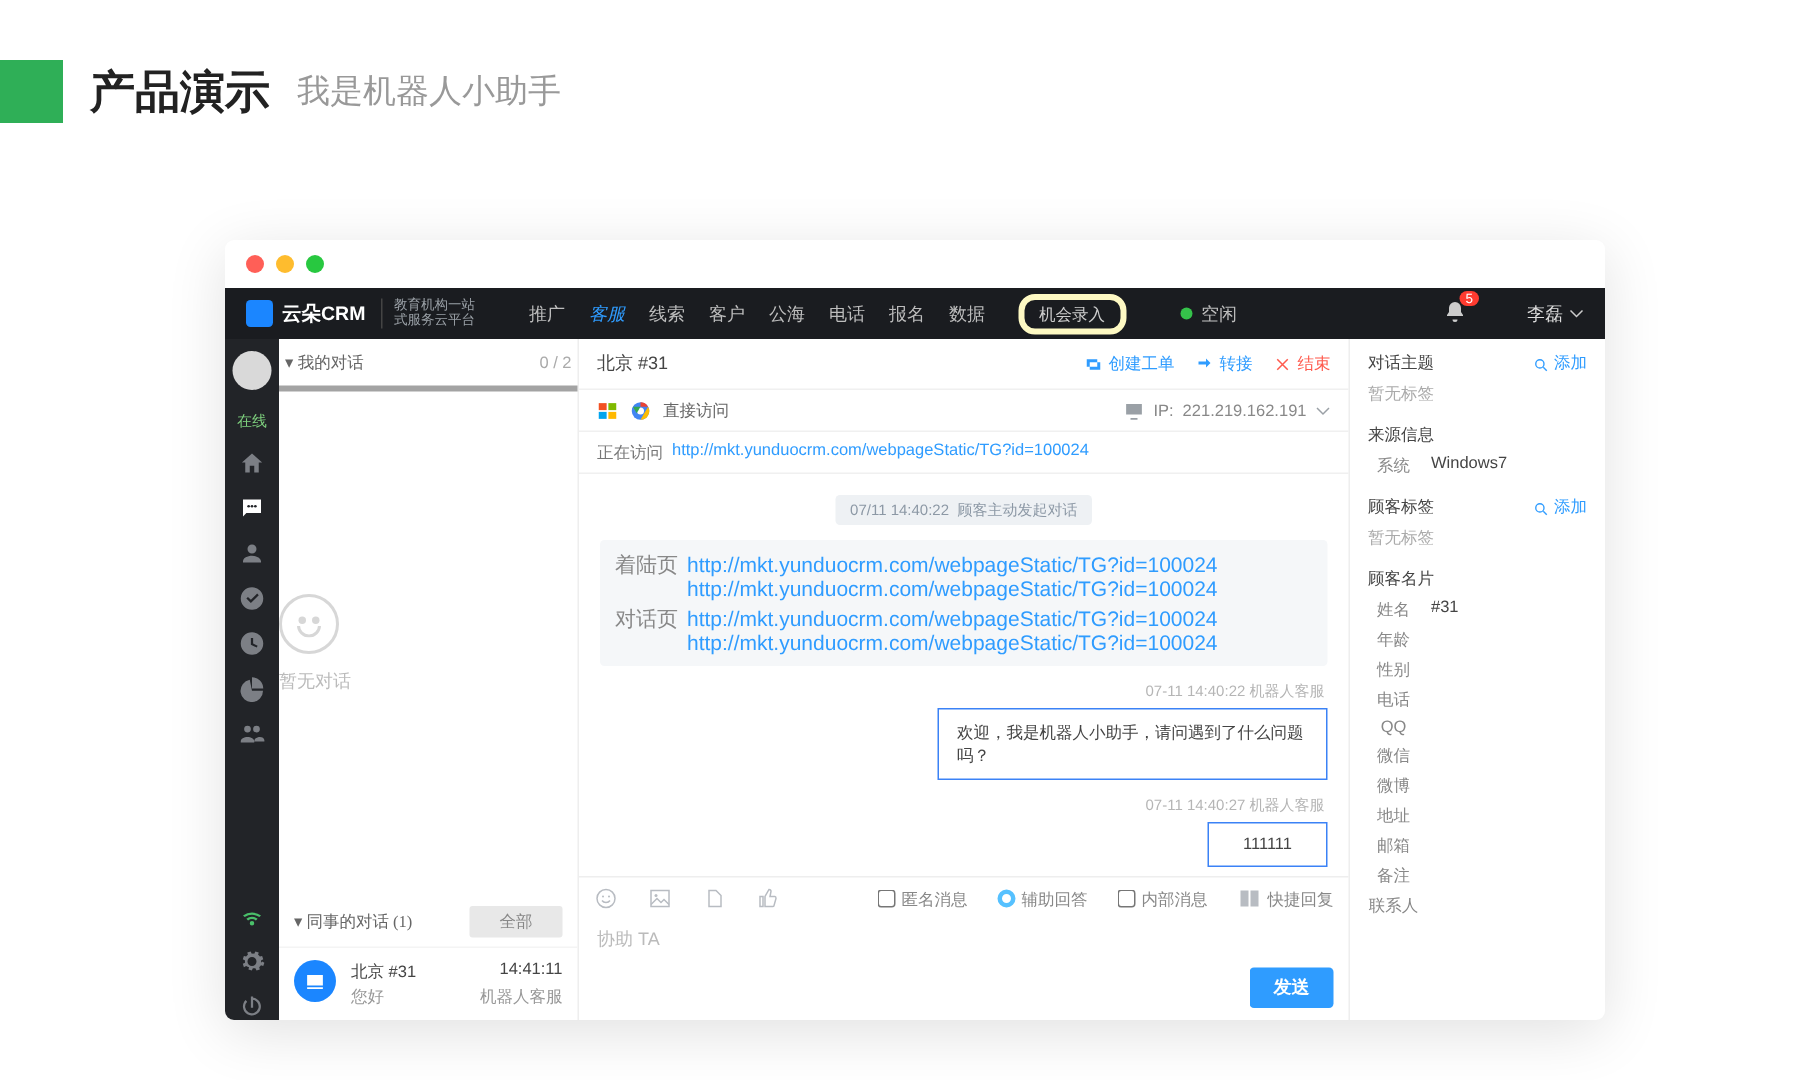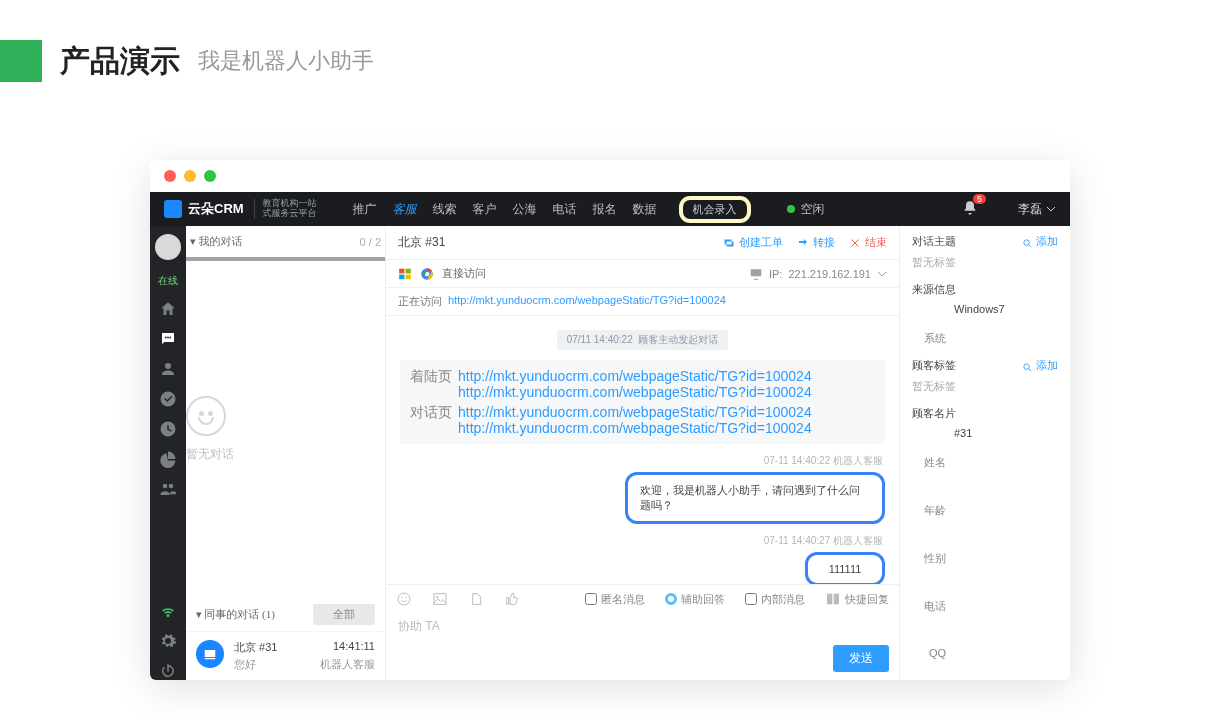--- a/index.html
+++ b/index.html
@@ -73,43 +73,43 @@
 .chat-sub2 a { color:#2f9cff; text-decoration:none; }
 
 .chat-scroll { flex:1; overflow:auto; padding:10px 14px; }
 .sys-pill { display:block; width:fit-content; margin:4px auto 10px; background:#eef1f4; color:#8c98a5; font-size:10px; padding:3px 10px; border-radius:3px; }
 .url-block { background:#f5f7f9; border-radius:3px; padding:8px 10px; font-size:14px; color:#666; }
 .url-block .lbl { color:#888; margin-right:6px; }
 .url-block a { color:#2f9cff; text-decoration:none; display:block; }
 .url-block .row { display:flex; }
 .url-block .links { display:flex; flex-direction:column; }
 .ts-right { text-align:right; font-size:10px; color:#b5b5b5; margin:10px 2px 4px; }
-.bubble { max-width:260px; border:3px solid #3b82f6; border-radius:12px; padding:8px 12px; font-size:11px; color:#444; margin-left:auto; }
+.bubble { max-width:260px; border:1px solid #3b82f6; border-radius:0; padding:8px 12px; font-size:11px; color:#444; margin-left:auto; }
 
 .chat-input-bar { border-top:1px solid #eee; padding:6px 10px 8px; }
 .tool-row { display:flex; align-items:center; gap:20px; font-size:11px; color:#888; }
 .tool-row svg { width:16px; height:16px; fill:#b8bcc2; }
 .tool-spacer { flex:1; }
 .chk { display:flex; align-items:center; gap:4px; }
 .chk input { width:12px; height:12px; }
 .radio-on { width:12px; height:12px; border-radius:50%; border:3px solid #56c1ff; background:#fff; }
 .input-row { display:flex; align-items:center; gap:8px; margin-top:6px; }
 .input-row input { flex:1; border:none; outline:none; font-size:12px; color:#333; padding:6px 2px; }
 .input-row input::placeholder { color:#bbb; }
 .send-row { display:flex; justify-content:flex-end; margin-top:6px; }
-.send-btn { background:#2f9cff; color:#fff; border:none; padding:5px 16px; border-radius:3px; font-size:12px; cursor:pointer; }
+.send-btn { background:#2f9cff; color:#fff; border:none; padding:5px 16px; border-radius:3px; font-size:12px; cursor:pointer;font-weight:bold; }
 
 .col-side { width:170px; padding:8px 12px; font-size:11px; color:#666; overflow:auto; }
 .side-sec { margin-bottom:12px; }
 .side-head { display:flex; justify-content:space-between; align-items:center; color:#444; font-size:11px; margin-bottom:6px; }
 .side-head .add { color:#2f9cff; display:flex; align-items:flex-end; gap:3px; }
 .side-head .add svg { width:11px; height:11px; fill:#2f9cff; }
 .muted { color:#aaa; }
 .kv { display:flex; gap:8px; margin:5px 0; }
-.kv .k { width:34px; color:#888; text-align:right;margin-top:28px; }
+.kv .k { width:34px; color:#888; text-align:center; }
 .kv .v { color:#444; }
 </style>
 </head>
 <body>
 
 <div class="page">
   <div class="title-bar">
     <div class="title-block"></div>
     <div class="title-main">产品演示</div>
     <div class="title-sub">我是机器人小助手</div>

